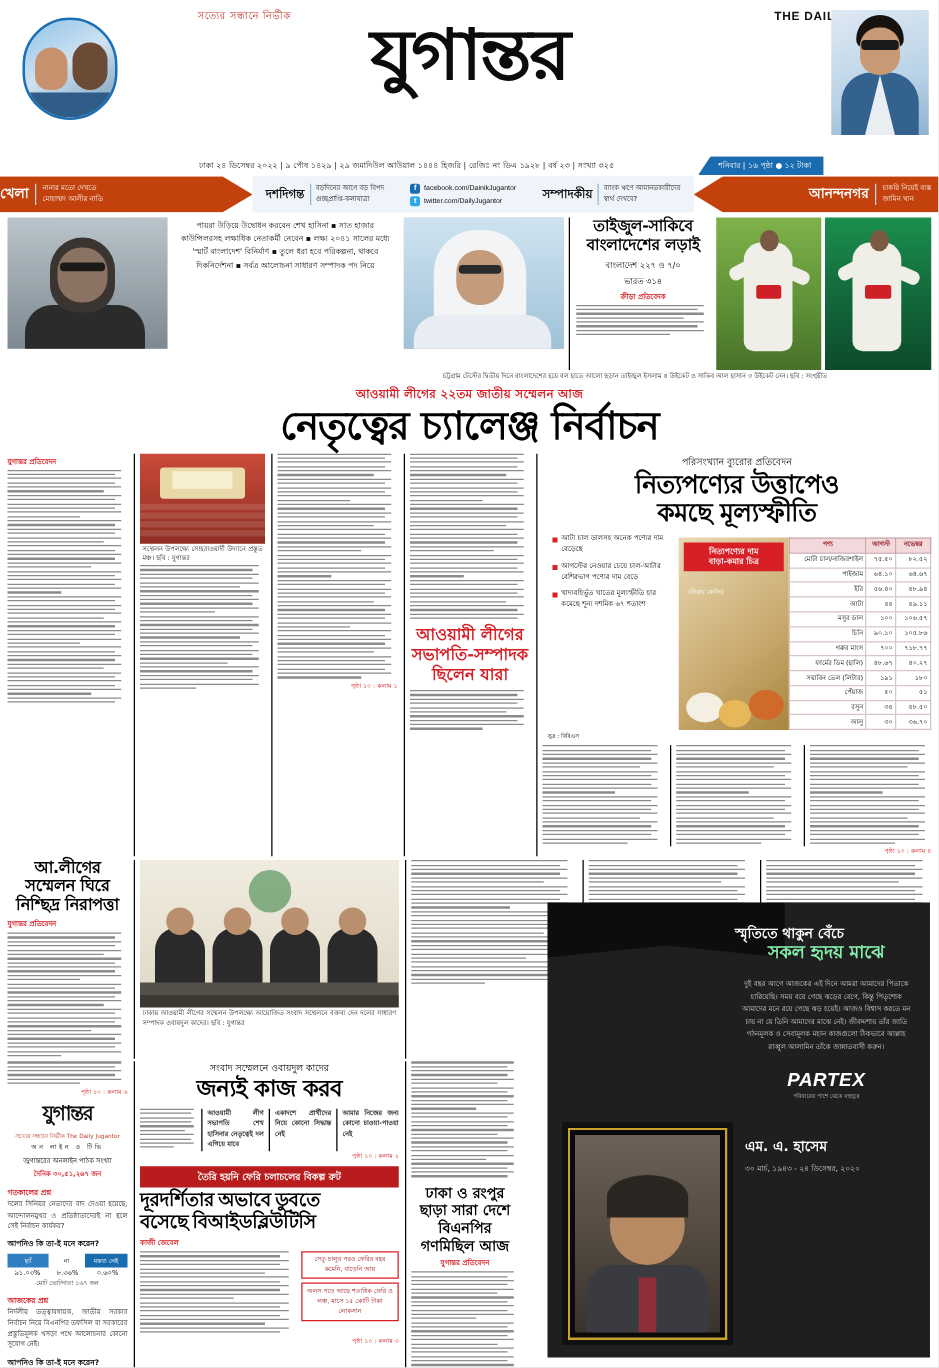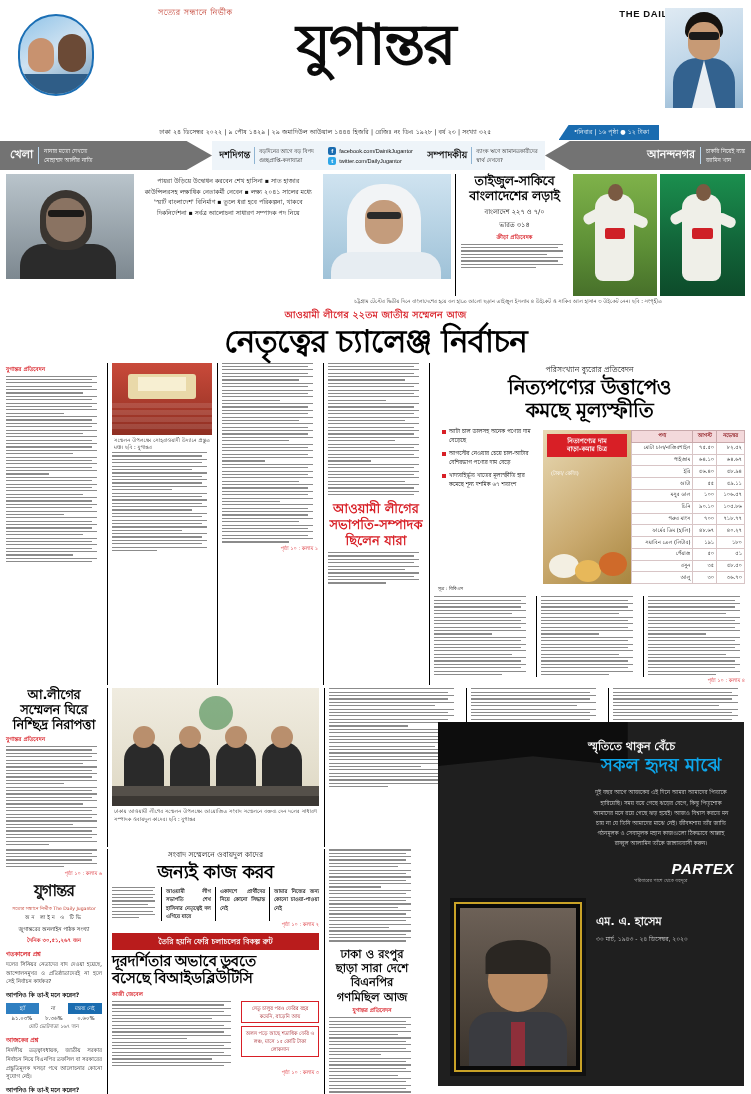--- a/index.html
+++ b/index.html
@@ -40,21 +40,21 @@
   .ph-right .body{position:absolute;left:8px;top:50px;width:62px;height:50px;background:#33628f;border-radius:24px 24px 0 0;}
   .ph-right .shirt{position:absolute;left:27px;top:52px;width:24px;height:48px;background:#e9eef3;clip-path:polygon(50% 0,100% 100%,0 100%);}
 
   .dateline{position:absolute;left:92px;right:92px;bottom:2px;height:13px;display:flex;align-items:center;}
   .dateline .txt{flex:1;font-size:6.2px;color:#111;text-align:center;letter-spacing:.1px;white-space:nowrap;overflow:hidden;}
   .dateline .blue{background:#1a6cb0;color:#fff;font-size:6.2px;padding:2px 10px 2px 16px;white-space:nowrap;
                   clip-path:polygon(10px 0,100% 0,100% 100%,0 100%);}
 
   
   .navstrip{position:relative;height:29px;background:#fff;display:flex;align-items:stretch;}
-  .nav-tab{background:#737373;color:#fff;display:flex;align-items:center;padding:0 6px 0 10px;}
+  .nav-tab{background:#c2410c;color:#fff;display:flex;align-items:center;padding:0 6px 0 0;}
   .nav-tab .tl{font-size:11px;font-weight:bold;padding-right:5px;}
   .nav-tab .tsub{font-size:5.6px;line-height:1.5;border-left:1px solid #bcd8ef;padding-left:5px;}
   .nav-tab.left{width:196px;clip-path:polygon(0 0,88% 0,100% 50%,88% 100%,0 100%);}
   .nav-tab.right{width:190px;margin-left:auto;clip-path:polygon(12% 0,100% 0,100% 100%,12% 100%,0 50%);justify-content:flex-end;}
   .nav-mid{flex:1;display:flex;align-items:center;justify-content:space-around;background:#eef4f9;}
   .nav-item{display:flex;align-items:center;gap:4px;}
   .nav-item .nl{font-size:9.5px;font-weight:bold;color:#111;}
   .nav-item .nsub{font-size:5.4px;line-height:1.5;color:#222;border-left:1px solid #8fb4d2;padding-left:4px;}
   .soc{display:flex;flex-direction:column;gap:2px;}
   .soc .row{display:flex;align-items:center;gap:3px;font-size:5.6px;color:#111;}
@@ -180,23 +180,23 @@
   .urlbar{background:#f3d9db;color:#a01a22;font-size:5px;text-align:center;padding:1.5px;margin-top:3px;}
 
   .namaz{border:1px solid #e2b9bd;margin-top:4px;}
   .namaz-h{background:#f3d9db;color:#a01a22;font-size:7px;font-weight:bold;text-align:center;padding:2px;}
 
   
   .memo{background:#1f1f1f;position:relative;overflow:hidden;height:100%;}
   .memo .ribbon{position:absolute;left:0;top:0;width:62%;height:44px;background:#0d0d0d;
                 clip-path:polygon(0 0,100% 0,100% 100%,50% 78%,0 100%);}
   .memo-h1{color:#fff;font-size:11px;text-align:left;font-weight:bold;line-height:1.25;}
-  .memo-h2{color:#0ea5e9;font-size:18px;text-align:center;font-weight:bold;line-height:1.2;}
+  .memo-h2{color:#86efac;font-size:14px;text-align:center;font-weight:bold;line-height:1.2;}
   .memo-p{color:#d9d9d9;font-size:5.6px;line-height:1.82;text-align:center;padding:0 4px;}
-  .memo-brand{color:#fff;font-size:15px;font-weight:bold;font-style:italic;text-align:right;letter-spacing:.5px;}
+  .memo-brand{color:#fff;font-size:15px;font-weight:bold;font-style:italic;text-align:center;letter-spacing:.5px;}
   .memo-brand-sub{color:#bdbdbd;font-size:4.6px;text-align:center;}
   .memo-name{color:#fff;font-size:11px;font-weight:bold;}
   .memo-date{color:#cfcfcf;font-size:6px;margin-top:2px;}
   .frame{position:absolute;left:12px;bottom:10px;width:128px;height:170px;background:#0a0a0a;border:4px solid #111;
          box-shadow:0 0 0 2px #c9a227 inset;}
   .frame .inner{position:absolute;inset:6px;background:linear-gradient(180deg,#6d6157,#3a332c);overflow:hidden;}
   .frame .fhead{position:absolute;left:50%;top:26%;transform:translateX(-50%);width:52%;height:40%;border-radius:50%;background:#b88a63;}
   .frame .fhair{position:absolute;left:50%;top:20%;transform:translateX(-50%);width:56%;height:22%;border-radius:50% 50% 0 0;background:#2a2622;}
   .frame .fsuit{position:absolute;left:8%;bottom:0;width:84%;height:34%;background:#3a3b40;border-radius:22px 22px 0 0;}
   .frame .ftie{position:absolute;left:44%;bottom:0;width:12%;height:28%;background:#8e2f3a;}

